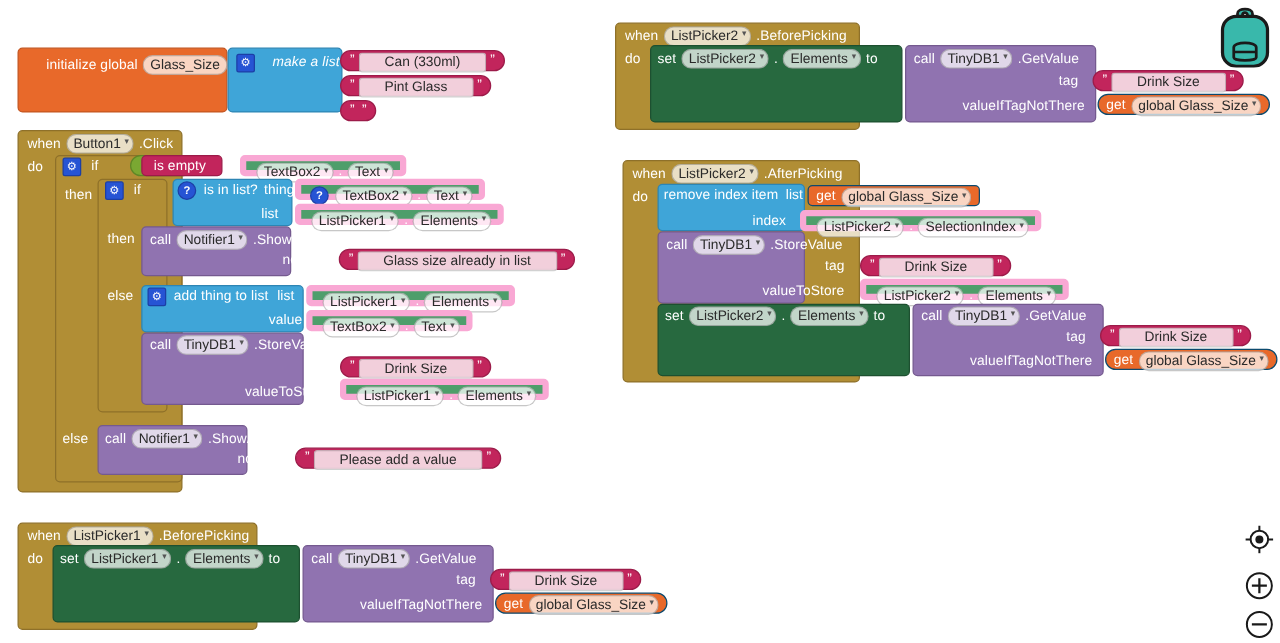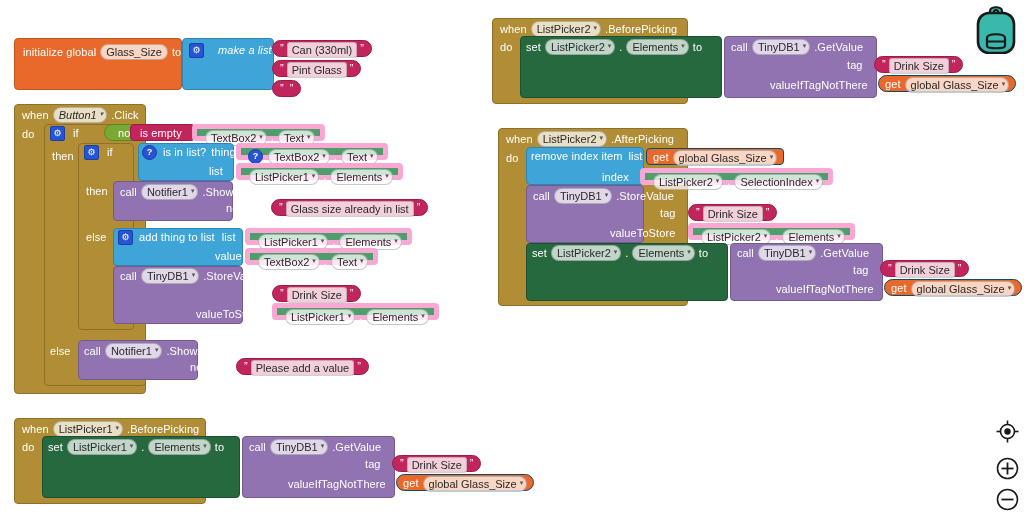--- a/index.html
+++ b/index.html
@@ -55,21 +55,21 @@
   .fld.nodd { padding-right: 5px; }
   .fld .tri {
     margin-left: 3px; font-size: 7px; color: #555; transform: translateY(-1px);
   }
   
   .fld-txt {
     display: inline-flex; align-items: center;
     background: rgba(255,255,255,.78);
     border: 1px solid rgba(0,0,0,.18);
     border-radius: 3px;
-    padding: 0 4px; height: 14px;
+    padding: 0 20px; height: 14px;
     font-size: 11px; line-height: 14px; color: #2a2a2a;
   }
   .quo { color: #fff; font-size: 11px; margin: 0 3px; transform: translateY(-2px); }
 
   
   .gear {
     width: 13px; height: 13px; border-radius: 2px;
     background: #2654d4; border: 1px solid #1c3fa6;
     display: inline-flex; align-items: center; justify-content: center;
     color: #ffffff; font-size: 9px; line-height: 9px;
@@ -90,21 +90,21 @@
     position: absolute; width: 23px; height: 23px;
     border-radius: 50%;
   }
 </style>
 </head>
 <body>
 
 <div id="canvas">
 
   <div class="blk c-var" style="left:14px; top:38px; width:168px; height:52px;">
-    <div class="row" style="padding:5px 0 0 8px;">
+    <div class="row" style="padding:5px 0 0 22px;">
       <span class="lbl">initialize global</span>
       <span class="fld nodd" style="margin:0 4px;">Glass_Size</span>
       <span class="lbl">to</span>
     </div>
   </div>
 
   <div class="blk c-list" style="left:182px; top:38px; width:92px; height:52px;">
     <div class="row" style="padding:4px 0 0 6px;">
       <span class="gear">⚙</span>
       <span class="lbl" style="margin-left:14px;font-style:italic;">make a list</span>
@@ -128,41 +128,41 @@
   <div class="blk c-text" style="left:272px; top:80px; height:17px; padding:0 4px;">
     <div class="row" style="height:17px;">
       <span class="quo">”</span>
       <span class="quo">”</span>
     </div>
   </div>
 
   <div class="blk c-event" style="left:14px; top:104px; width:132px; height:290px;"></div>
   <div class="row" style="position:absolute; left:22px; top:107px;">
     <span class="lbl">when</span>
-    <span class="fld" style="margin:0 4px;font-style:italic;">
+    <span class="fld" style="margin:0 4px;">
       <span>Button1</span>
         <span class="tri">▾</span>
     </span>
     <span class="lbl">.Click</span>
   </div>
   <span class="lbl" style="position:absolute; left:22px; top:128px;">do</span>
 
   <div class="blk c-ctrl" style="left:44px; top:124px; width:102px; height:262px;"></div>
   <div class="row" style="position:absolute; left:50px; top:126px;">
     <span class="gear">⚙</span>
     <span class="lbl" style="margin-left:8px;">if</span>
   </div>
 
   <div class="blk c-logic" style="left:104px; top:124px; width:50px; height:17px;">
     <div class="row" style="height:17px; padding-left:13px;">
       <span class="lbl">not</span>
     </div>
   </div>
 
-  <div class="blk c-text" style="left:130px; top:124px; width:65px; height:17px; border-radius:4px;">
+  <div class="blk c-text" style="left:113px; top:124px; width:65px; height:17px; border-radius:4px;">
     <div class="row" style="height:17px; padding-left:9px;">
       <span class="lbl">is empty</span>
     </div>
   </div>
 
   <div class="blk c-get" style="left:192px; top:124px; height:17px; border-radius:4px; padding:0 5px 0 8px;">
     <div class="row" style="height:17px;">
       <span class="fld">
         <span>TextBox2</span>
           <span class="tri">▾</span>

